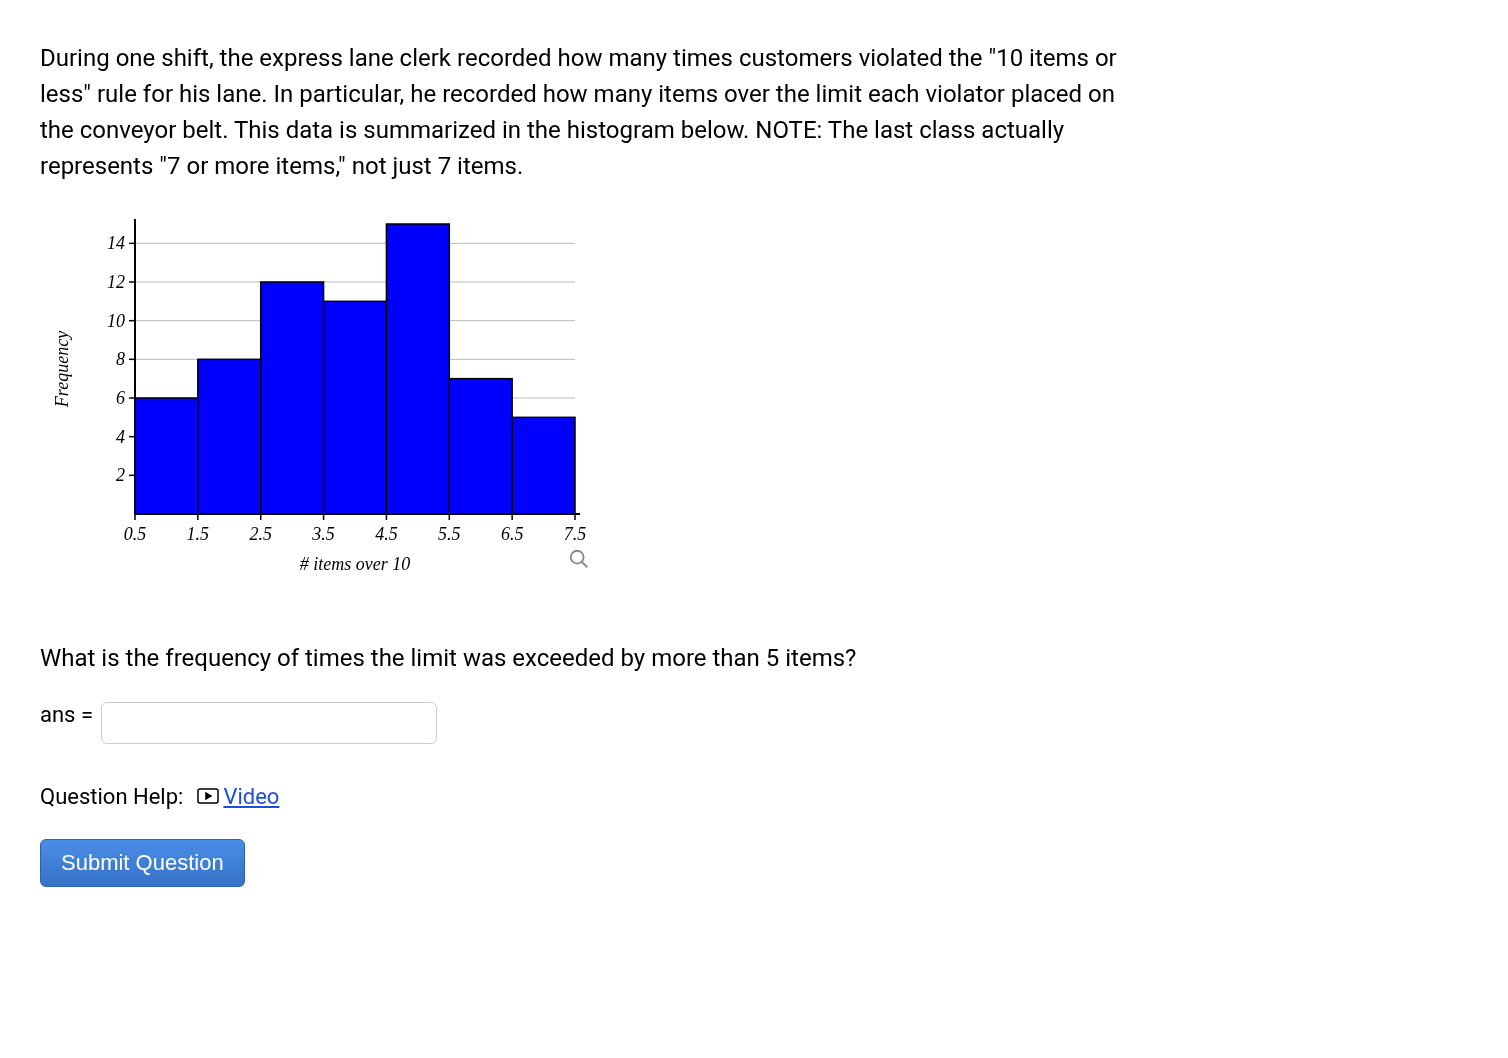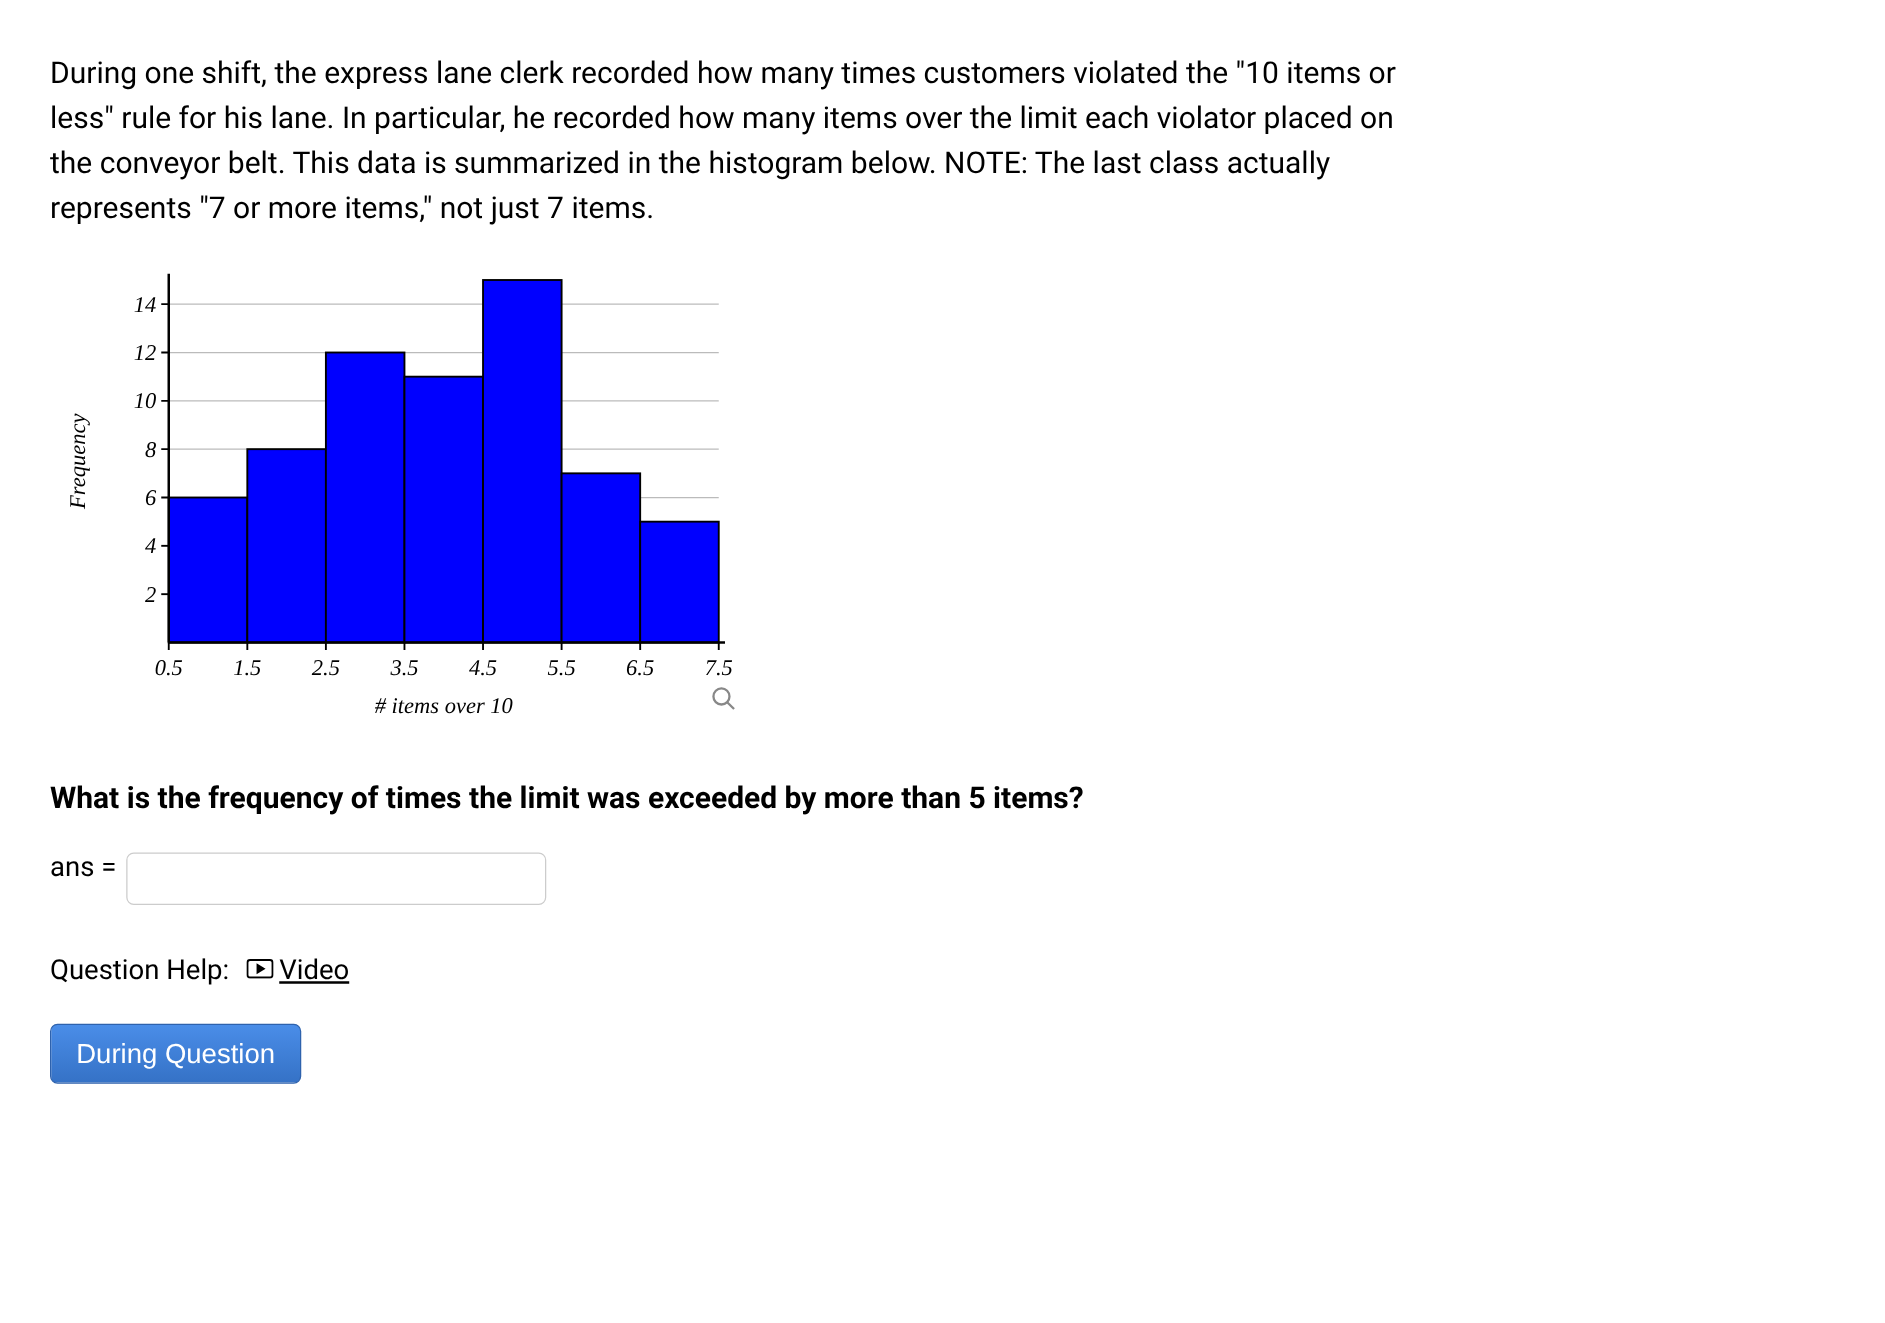--- a/index.html
+++ b/index.html
@@ -41,22 +41,21 @@
     font-size: 18px;
   }
   .magnify {
     position: absolute;
     right: 10px;
     bottom: 10px;
     cursor: pointer;
   }
   .question-text {
     font-size: 24px;
-    margin: 40px 0 30px 0;
-    font-weight: bold;
+    margin: 60px 0 30px 0;
   }
   .answer-row {
     display: flex;
     gap: 8px;
     margin-bottom: 40px;
   }
   .answer-label {
     font-size: 22px;
   }
   .answer-input {
@@ -71,21 +70,21 @@
     font-size: 22px;
     margin-bottom: 30px;
     display: flex;
     align-items: flex-start;
     gap: 14px;
   }
   .help-link {
     display: inline-flex;
     align-items: center;
     gap: 4px;
-    color: #000000;
+    color: #1d4ed8;
     text-decoration: underline;
     cursor: pointer;
   }
   .video-icon {
     display: inline-block;
   }
   .submit-btn {
     background: #3b7dd8;
     background: linear-gradient(to bottom, #4a8de8, #3572c6);
     color: #fff;
@@ -174,14 +173,14 @@
       <span class="video-icon">
         <svg width="22" height="16" viewBox="0 0 22 16" fill="none" stroke="#000" stroke-width="1.5">
           <rect x="1" y="1" width="20" height="14" rx="2"></rect>
           <polygon points="9,5 9,11 14,8" fill="#000"></polygon>
         </svg>
       </span>
       <span>Video</span>
     </a>
   </div>
 
-  <button class="submit-btn">During Question</button>
+  <button class="submit-btn">Submit Question</button>
 </div>
 
 </body></html>

